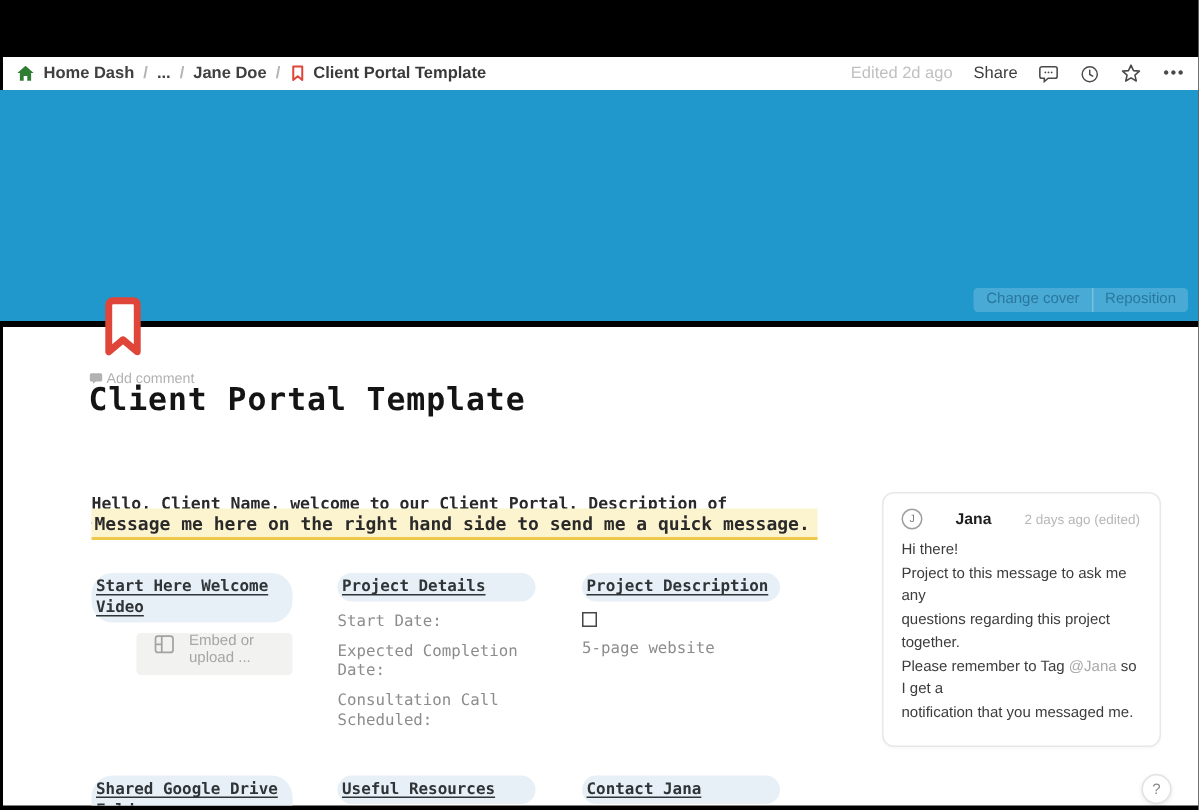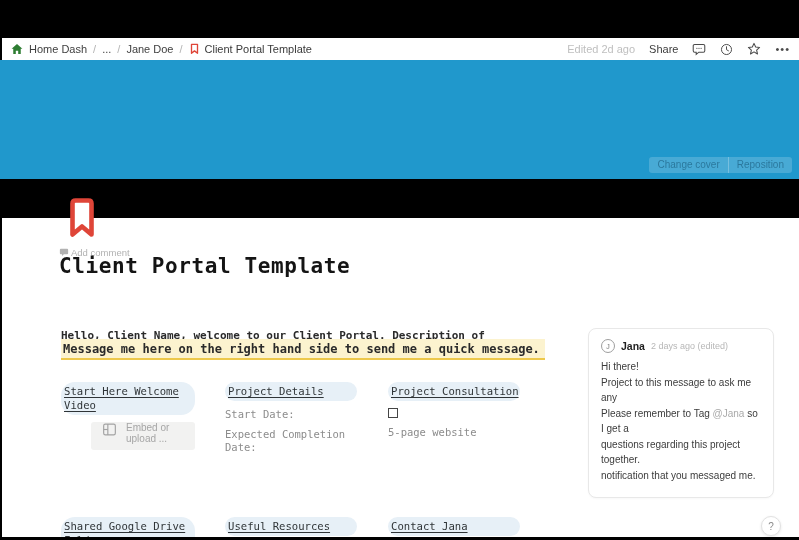--- a/index.html
+++ b/index.html
@@ -2,32 +2,32 @@
 <html><head>
 <meta charset="utf-8">
 <style>
   * { margin:0; padding:0; box-sizing:border-box; }
   body { background:#000; font-family:"Liberation Sans", sans-serif; }
   .screen { position:relative; width:799px; height:540px; background:#000; overflow:hidden; }
 
   
   .topbar { position:absolute; left:2px; right:0; top:38px; height:22px; background:#fff;
             display:flex; align-items:center; padding:0 9px; font-size:11px; color:#454545; }
-  .crumbs { display:flex; align-items:center; gap:6px; flex:1; white-space:nowrap; }
+  .crumbs { display:flex; align-items:center; gap:6px; flex:1; white-space:nowrap;font-weight:bold; }
   .crumb { color:#404040; cursor:default; }
   .crumb-sep { color:#b4b4b4; }
   .crumb-current { display:flex; align-items:center; gap:5px; color:#3a3a3a; }
   .topbar-right { display:flex; align-items:center; gap:14px;text-align:center; }
   .edited { color:#bfbfbf; }
   .share { color:#3d3d3d; }
   .tb-icon { display:flex; align-items:center; }
   .more-dots { color:#4a4a4a; font-size:11px; letter-spacing:1px; line-height:1; }
 
   
-  .cover { position:absolute; left:0; right:0; top:60px; height:119px; background:#2098cc; }
+  .cover { position:absolute; left:0; right:0; top:60px; height:154px; background:#2098cc; }
   .cover-actions { position:absolute; right:7px; bottom:6px; display:flex;
                    background:rgba(255,255,255,0.18); border-radius:3px; overflow:hidden; }
   .cover-btn { font-size:10px; padding:2px 8px 3px; color:rgba(8,62,92,0.48); cursor:pointer; }
   .cover-btn + .cover-btn { border-left:1px solid rgba(255,255,255,0.25); }
 
   
   .page-icon { position:absolute; left:70px; top:198px; width:24px; height:40px; z-index:5; }
 
   
   .main { position:absolute; left:2px; right:0; top:218px; bottom:3px; background:#fff; overflow:hidden; }
@@ -47,40 +47,40 @@
 
   .row { position:absolute; left:59px; display:flex; }
   .row1 { top:164px; }
   .row2 { top:299px; }
   .col { display:block; }
   .col-a { width:134px; margin-right:30px; }
   .col-b { width:132px; margin-right:31px; }
   .col-c { width:132px; }
 
   .col-heading { background:#e7f0f7; padding:2px 0 3px 3px; font-family:"DejaVu Sans Mono", monospace;
-                 font-weight:normal; font-size:10.6px; line-height:14px; color:#2f3437;
+                 font-weight:bold; font-size:10.6px; line-height:14px; color:#2f3437;
                  text-decoration:underline; text-underline-offset:2px; text-decoration-thickness:1px;border-radius:14px; }
 
   .embed-box { margin-top:7px; height:28px; background:#f2f2f1; border-radius:3px;
                display:flex; padding-left:11px; gap:9px;
                color:#a6a6a6; font-size:10px; cursor:pointer;margin-left:30px; }
 
   .fields { margin-top:7px; }
   .field { font-family:"DejaVu Sans Mono", monospace; font-size:10.5px; line-height:13px;
            color:#8c8c8c; margin-bottom:7px; }
 
   .todo { margin-top:6px; display:flex; align-items:flex-start; gap:8px;flex-direction:column; }
   .checkbox { width:10px; height:10px; border:1.5px solid #454545; margin-top:1px; flex:none; cursor:pointer; }
   .todo-label { font-family:"DejaVu Sans Mono", monospace; font-size:10.5px; color:#8c8c8c; }
 
   
   .comment-card { position:absolute; left:586px; top:110px; width:186px; background:#fff;
                   border:1px solid #e8e8e8; border-radius:8px; padding:10px 12px 14px;
                   box-shadow:0 1px 2px rgba(0,0,0,0.03); }
-  .cc-header { display:flex; align-items:center; gap:6px; }
+  .cc-header { display:flex; align-items:center; gap:22px; }
   .cc-avatar { width:14px; height:14px; border:1px solid #9e9e9e; border-radius:50%; flex:none;
                display:flex; align-items:center; justify-content:center; font-size:7px; color:#777; }
   .cc-author { font-weight:bold; font-size:10.5px; color:#1f1f1f; }
   .cc-time { font-size:9px; color:#b7b7b7; }
   .cc-body { margin-top:6px; font-size:10px; line-height:15.5px; color:#3c3c3c; }
   .cc-mention { color:#a9a9a9; }
 
   
   .help-button { position:absolute; left:761px; top:516px; width:20px; height:20px; border-radius:50%;
                  background:#fff; border:1px solid #e2e2e2; box-shadow:0 1px 3px rgba(0,0,0,0.10);
@@ -182,42 +182,43 @@
               </svg>
           </span>
           <span>Embed or upload ...</span>
         </div>
       </div>
       <div class="col col-b">
         <div class="col-heading">Project Details</div>
         <div class="fields">
           <div class="field">Start Date:</div>
           <div class="field">Expected Completion Date:</div>
+          <div class="field">Consultation Call Scheduled:</div>
         </div>
       </div>
       <div class="col col-c">
-        <div class="col-heading">Project Consultation</div>
+        <div class="col-heading">Project Description</div>
         <div class="todo">
           <span class="checkbox"></span>
           <span class="todo-label">5-page website</span>
         </div>
       </div>
     </div>
 
     <div class="comment-card">
       <div class="cc-header">
         <span class="cc-avatar">J</span>
         <span class="cc-author">Jana</span>
         <span class="cc-time">2 days ago (edited)</span>
       </div>
       <div class="cc-body">
         <div>Hi there!</div>
         <div>Project to this message to ask me any</div>
+        <div>questions regarding this project together.</div>
         <div><span>Please remember to Tag </span><span class="cc-mention">@Jana</span><span> so I get a</span></div>
-        <div>questions regarding this project together.</div>
         <div>notification that you messaged me.</div>
       </div>
     </div>
 
     <div class="row row2">
       <div class="col col-a">
         <div class="col-heading">Shared Google Drive Folder</div>
       </div>
       <div class="col col-b">
         <div class="col-heading">Useful Resources</div>

